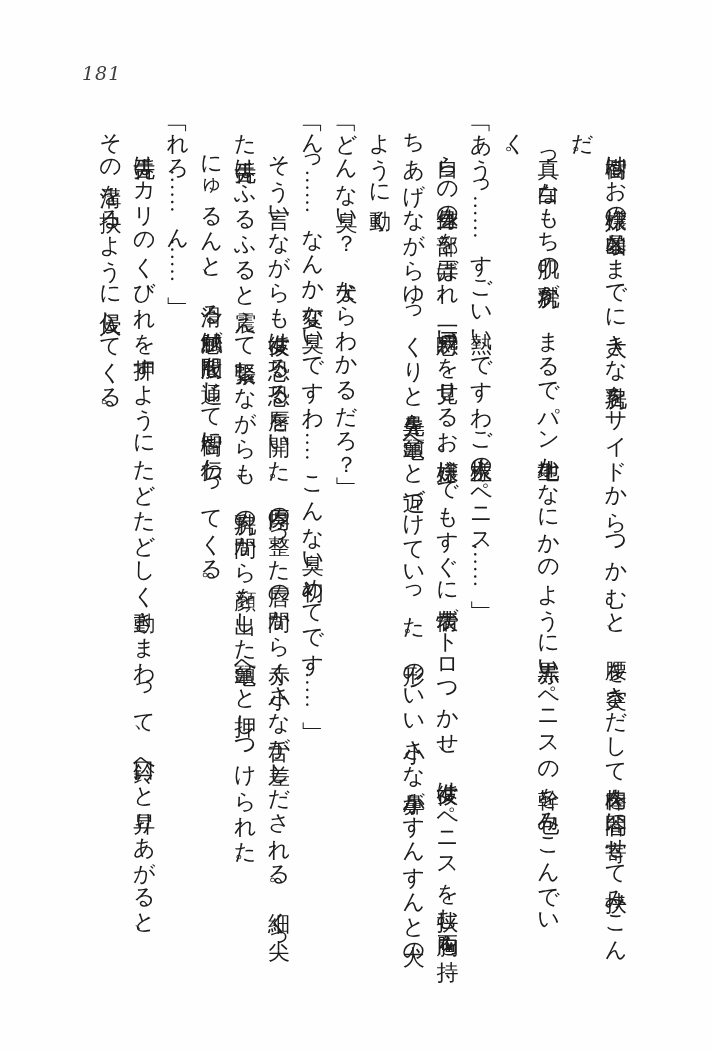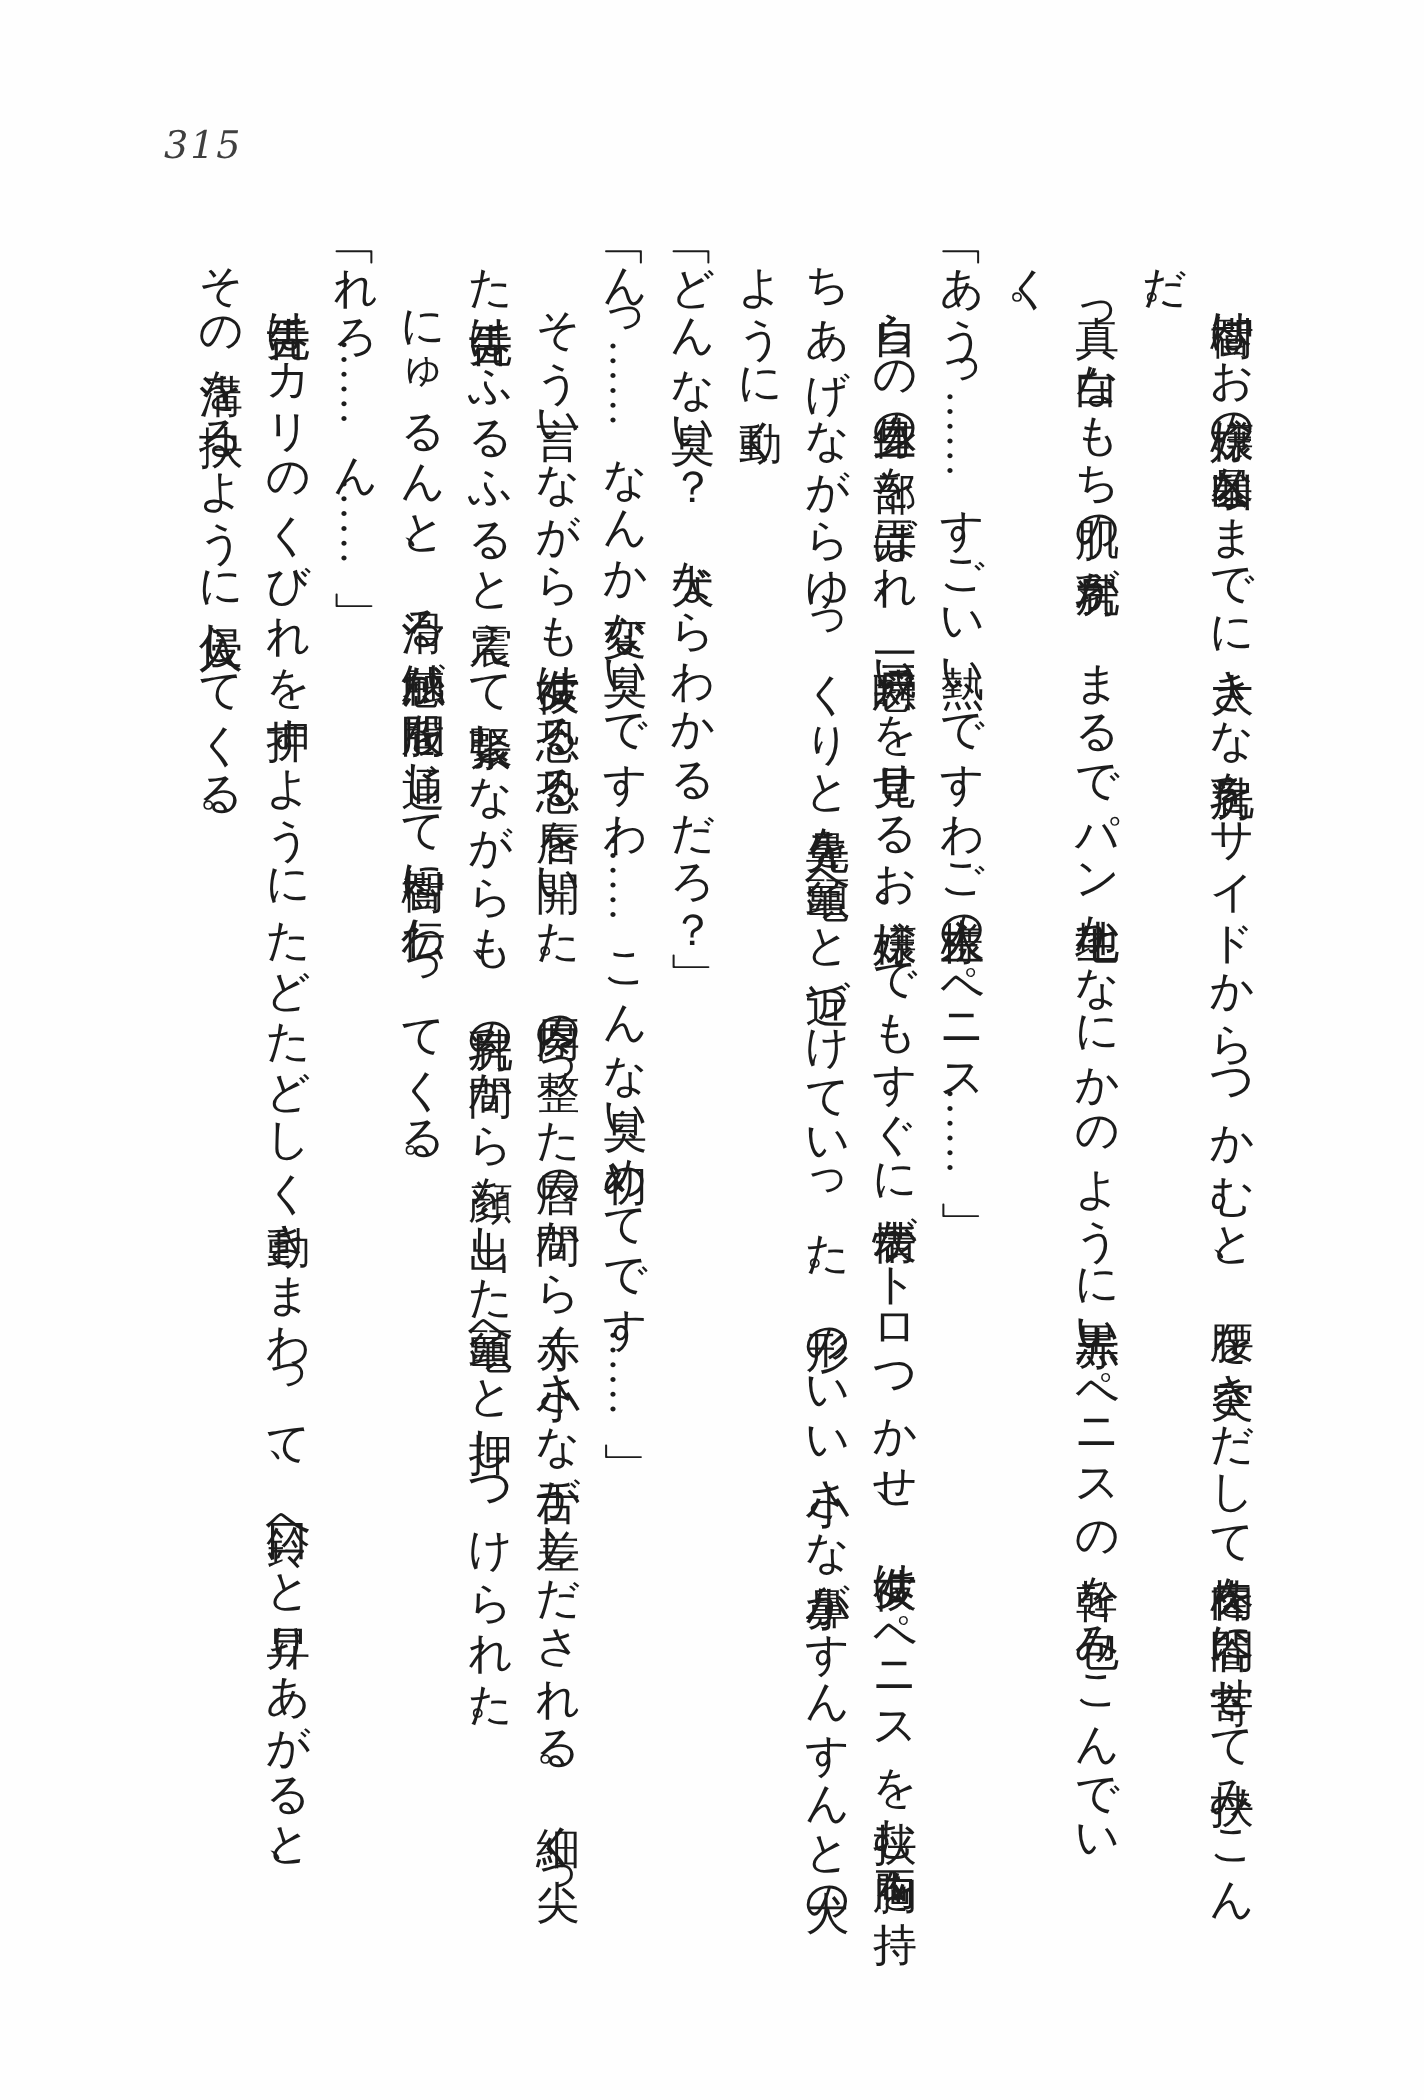--- a/index.html
+++ b/index.html
@@ -49,21 +49,21 @@
     padding: 0;
   }
   .para.indent {
     text-indent: 22px;
   }
 </style>
 </head>
 <body style="background: rgb(254, 254, 254);">
 
 <div class="book-page" style="background: rgb(254, 254, 254);">
-  <div class="page-number" style="color: rgb(63, 63, 63);">315</div>
+  <div class="page-number" style="color: rgb(63, 63, 63);">181</div>
   <div class="body-text" style="color: rgb(28, 28, 28);">
       <p class="para indent">智樹はお嬢様の凶暴なまでに大きな乳房をサイドからつかむと、腰を突きだして肉棒を谷間に寄せて挟みこんだ。</p>
       <p class="para indent">真っ白なもち肌の乳房が、まるでパン生地かなにかのように赤黒いペニスの幹を包みこんでいく。</p>
       <p class="para">「あうっ……すごい熱いですわご主人様のペニス……」</p>
       <p class="para indent">自らの身体の一部を弄ばれ、一瞬戸惑いを見せるお嬢様。でもすぐに表情がトロつかせ、彼女はペニスを挟む両胸を持ちあげながらゆっくりと鼻先を亀頭へと近づけていった。形のいい小さな小鼻がすんすんと犬のように動く。</p>
       <p class="para">「どんな臭い？　犬ならわかるだろ？」</p>
       <p class="para">「んっ……なんか変な臭いですわ……こんな臭い初めてです……」</p>
       <p class="para indent">そう言いながらも彼女は恐る恐る唇を開いた。肉厚の整った唇の間から赤く小さな舌が差しだされる。細く尖った舌先はふるふると震えて緊張しながらも、乳房の間から顔を出した亀頭へと押しつけられた。</p>
       <p class="para indent">にゅるんと、滑る感触が股間を通じて智樹に伝わってくる。</p>
       <p class="para">「れろ……ん……」</p>

